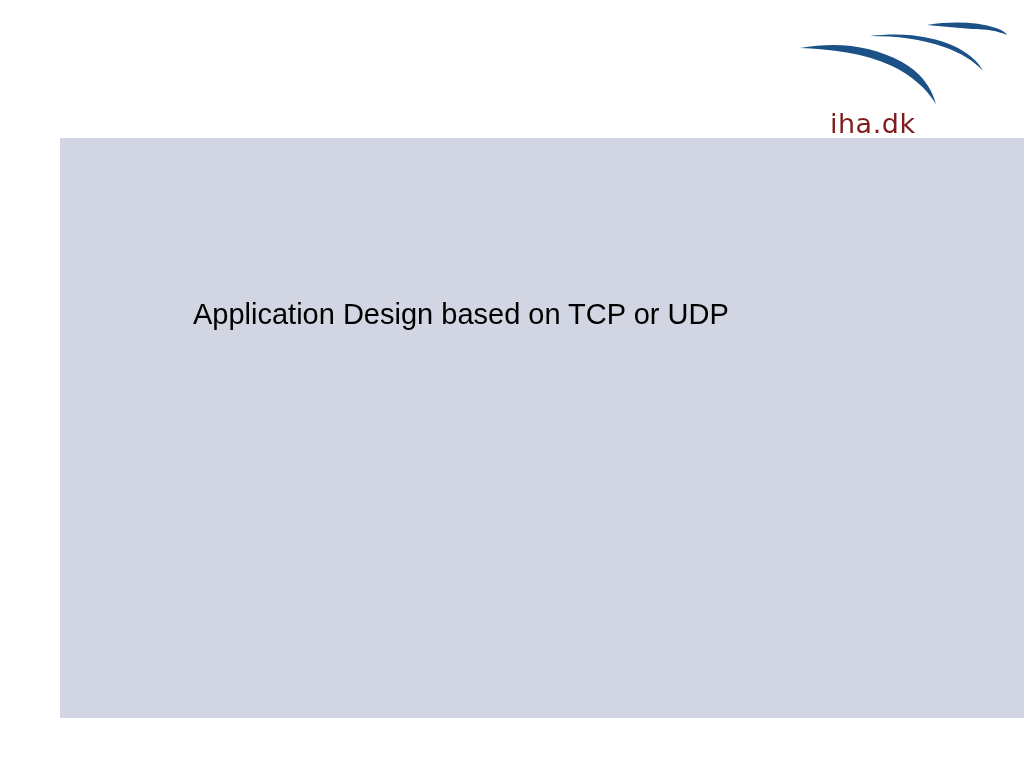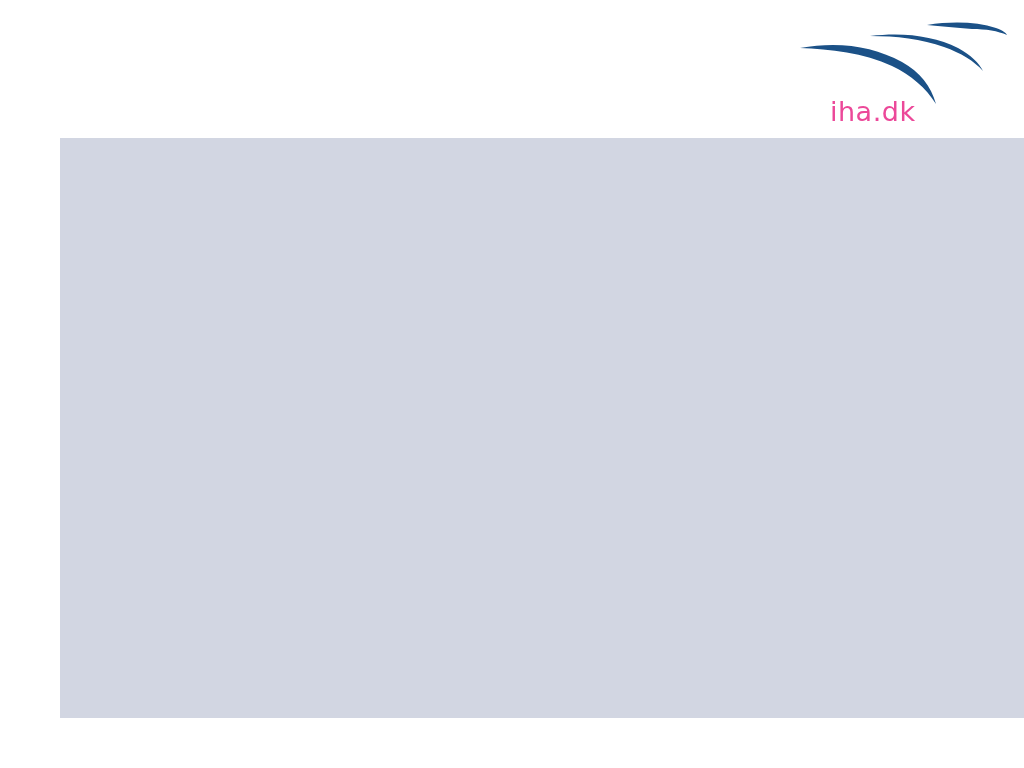--- a/index.html
+++ b/index.html
@@ -37,24 +37,24 @@
     position: absolute;
     left: 0;
     top: 0;
     width: 210px;
     height: 92px;
   }
 
   .logo-wordmark {
     position: absolute;
     left: 32px;
-    top: 84px;
+    top: 96px;
     font-size: 27px;
     letter-spacing: 0.5px;
-    color: #ec4899;
+    color: #7f1d1d;
     font-family: "DejaVu Sans", sans-serif;
     line-height: 1;
     white-space: nowrap;
   }
 
   
   .slide-body {
     position: absolute;
     left: 60px;
     top: 138px;
@@ -111,20 +111,21 @@
       <path d="M129 11 C 155 7, 179 8, 198 14 C 206 17, 208 19, 209 21 C 200 17, 188 15, 174 15 C 158 14, 143 12, 129 11 Z" fill="#1b5187"></path>
     </svg>
 
     <div class="logo-wordmark">iha.dk</div>
   </div>
 
 </div>
 
 <div class="slide-body">
 
+  <div class="slide-title">Application Design based on TCP or UDP</div>
 
 
 </div>
 
 <div class="footer-band">
 
   
 
   
 

